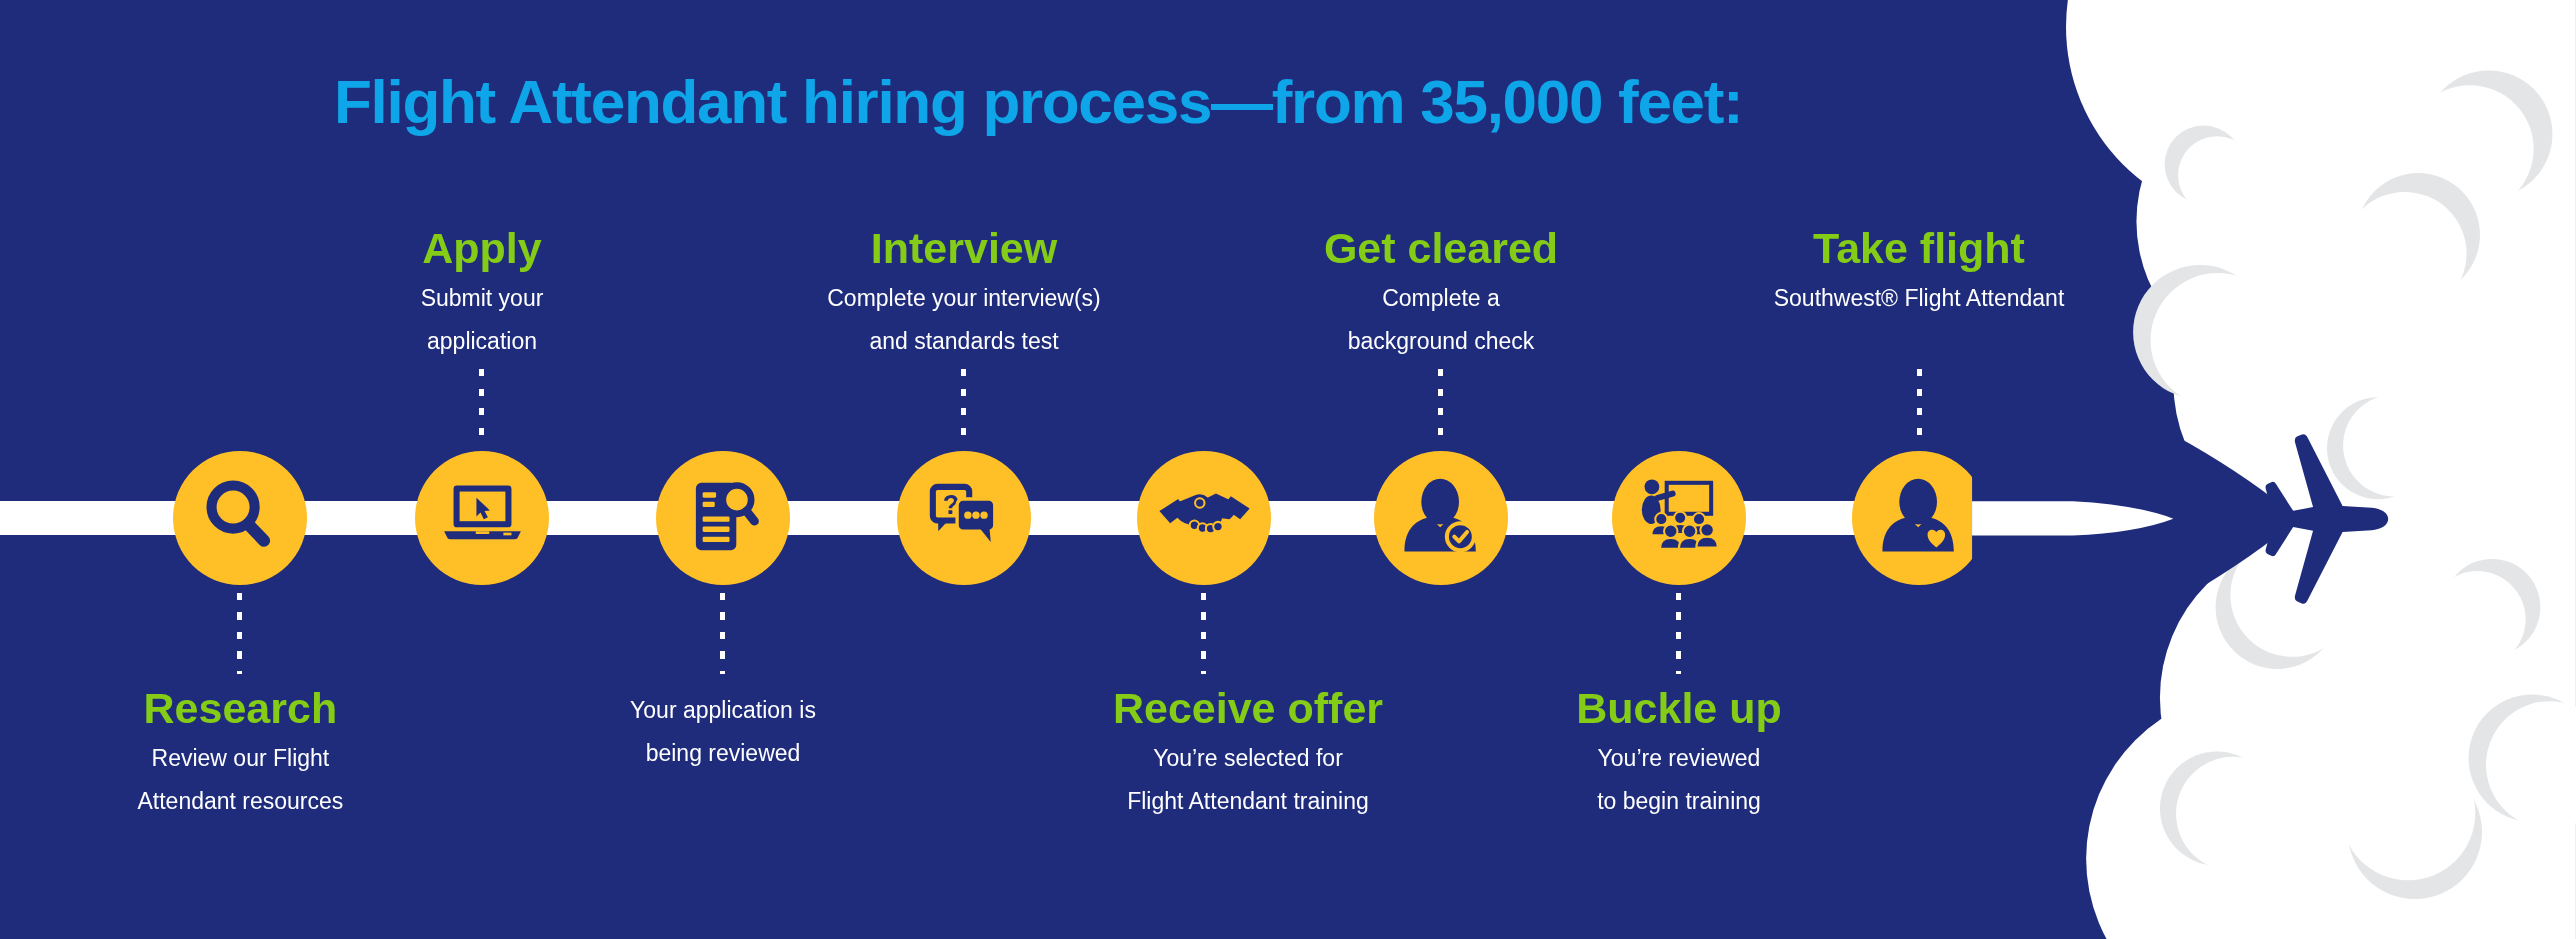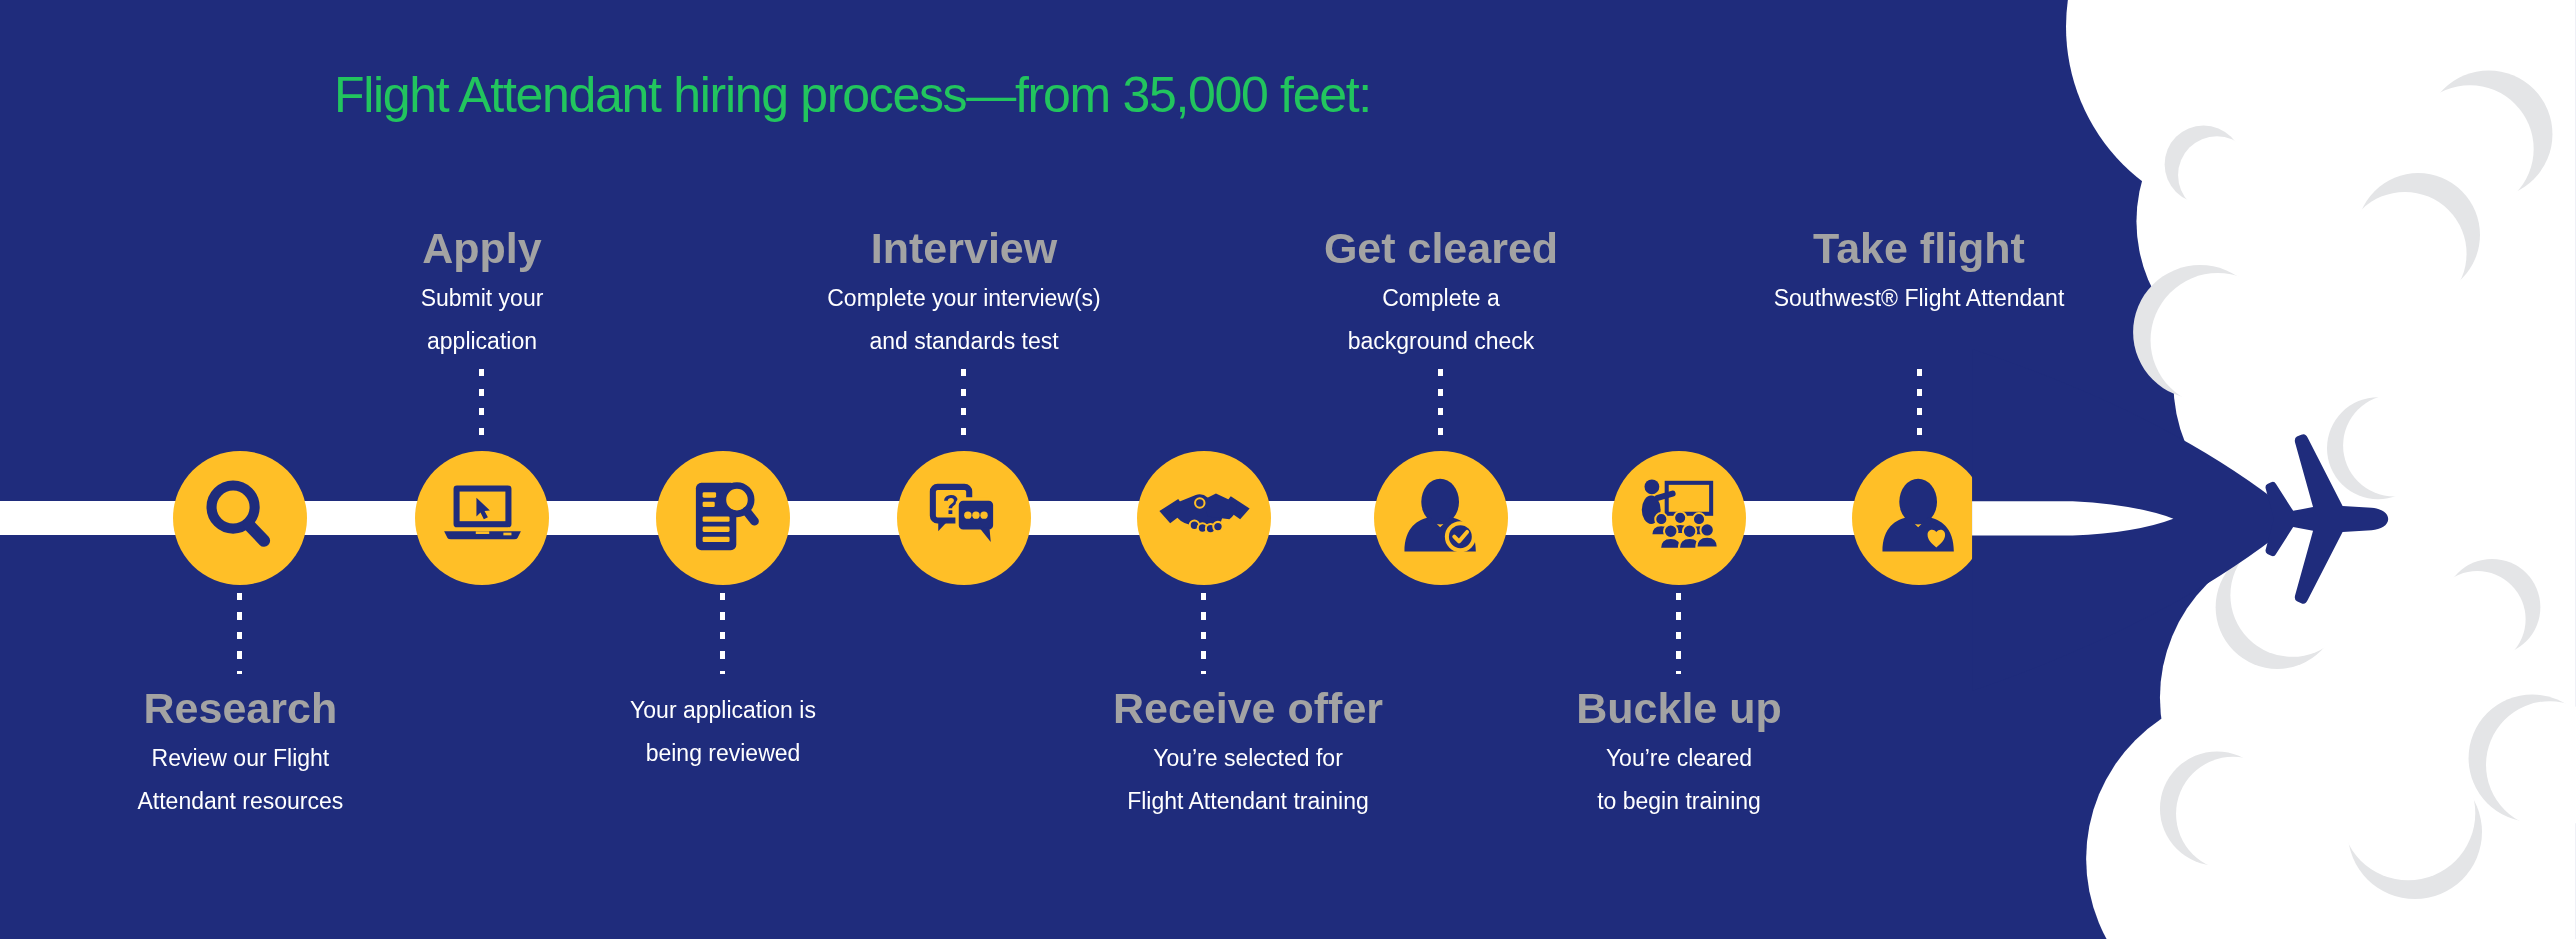--- a/index.html
+++ b/index.html
@@ -3,42 +3,42 @@
 <meta charset="utf-8">
 <style>
   html,body { margin:0; padding:0; background:#1F2C7C; }
   .stage {
     position:relative; width:2576px; height:940px;
     background:#1F2C7C; overflow:hidden;
     font-family:"Liberation Sans", sans-serif;
   }
   .title {
     position:absolute; left:334px; top:66px;
-    font-size:50px; font-weight:normal; color:#22c55e; letter-spacing:-1.3px;
+    font-size:62px; font-weight:bold; color:#0ea5e9; letter-spacing:-1.3px;
     white-space:nowrap;
   }
   .band {
     position:absolute; left:0; top:501px; width:2019px; height:34px;
     background:#FFFFFF;
   }
   .node {
     position:absolute; top:451px; width:134px; height:134px;
     border-radius:50%; background:#FFBF27;
     display:flex; align-items:center; justify-content:center;
   }
   .dots {
     position:absolute; width:4.7px;
     background:repeating-linear-gradient(180deg,#FFFFFF 0 7.4px, transparent 7.4px 19.5px);
   }
   .dots.above { top:369px; height:76px; }
   .dots.below { top:593px; height:81px; }
   .step-text { position:absolute; width:470px; text-align:center; }
   .step-text.above { top:224px; }
   .step-text.below { top:684px; }
-  .step-title { font-size:43px; line-height:48px; font-weight:bold; color:#a3a3a3; }
+  .step-title { font-size:43px; line-height:48px; font-weight:bold; color:#84cc16; }
   .step-desc { margin-top:5.4px; font-size:23px; line-height:43px; color:#FFFFFF; }
   .right-art { position:absolute; right:0; top:0; }
 </style>
 </head>
 <body>
 
 <div class="stage">
 
   <div class="title">Flight Attendant hiring process—from 35,000 feet:</div>
 
@@ -178,21 +178,21 @@
         <circle cx="90" cy="94" r="10"></circle>
           <path d="M 74,120 Q 74,104 90,104 Q 106,104 106,120 Z"></path>
         <circle cx="116" cy="92" r="10"></circle>
           <path d="M 100,118 Q 100,102 116,102 Q 132,102 132,118 Z"></path>
       </g>
     </svg>
   </div>
   <div class="step-text below" style="left:1444px">
     <div class="step-title">Buckle up</div>
     <div class="step-desc">
-      <div>You’re cleared</div>
+      <div>You’re reviewed</div>
       <div>to begin training</div>
     </div>
   </div>
 
   <div class="dots above" style="left:1917px"></div>
   <div class="node" style="left:1852px">
     <svg width="101" height="101" viewBox="0 0 150 150">
       <ellipse cx="73" cy="50" rx="28" ry="34" fill="#1F2C7C"></ellipse>
       <path d="M 20,124 C 20,88 40,76 58,73 L 73,88 L 88,73 C 106,76 126,88 126,124 Z" fill="#1F2C7C"></path>
       <path d="M 100,118 C 92,111 87,106 87,99 C 87,92 95,89 100,95 C 105,89 113,92 113,99 C 113,106 108,111 100,118 Z" fill="#FFBF27"></path>

